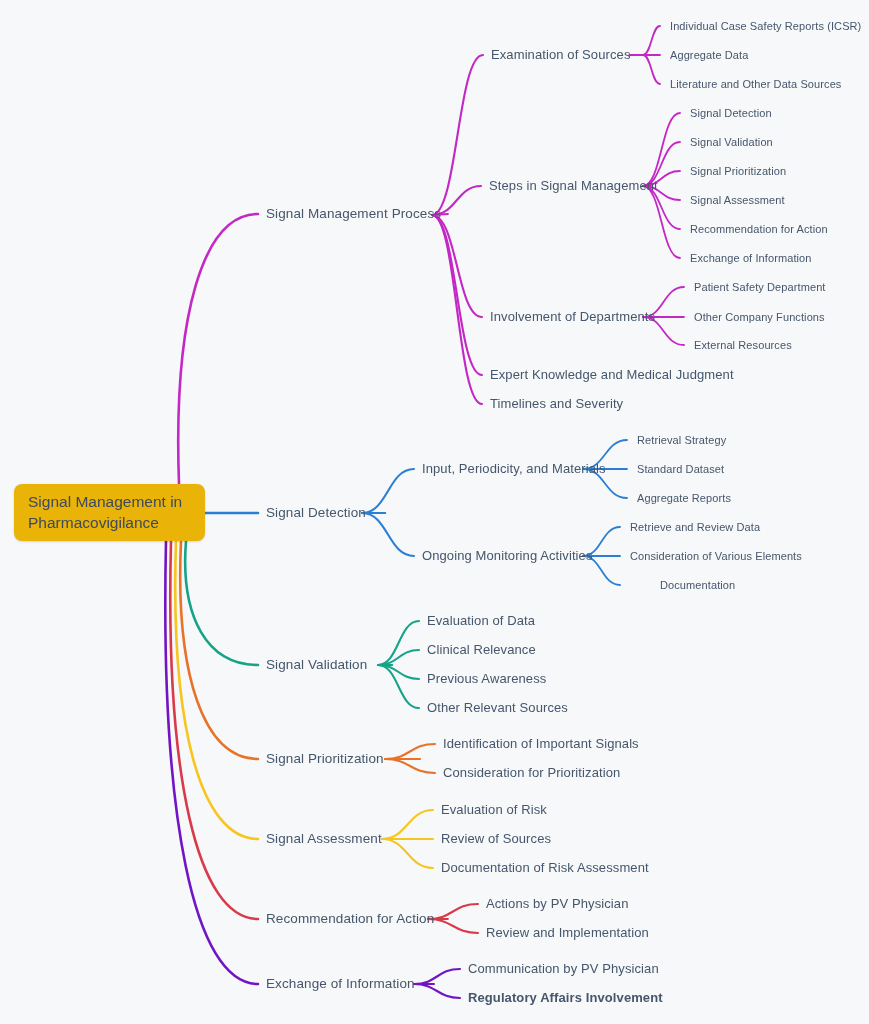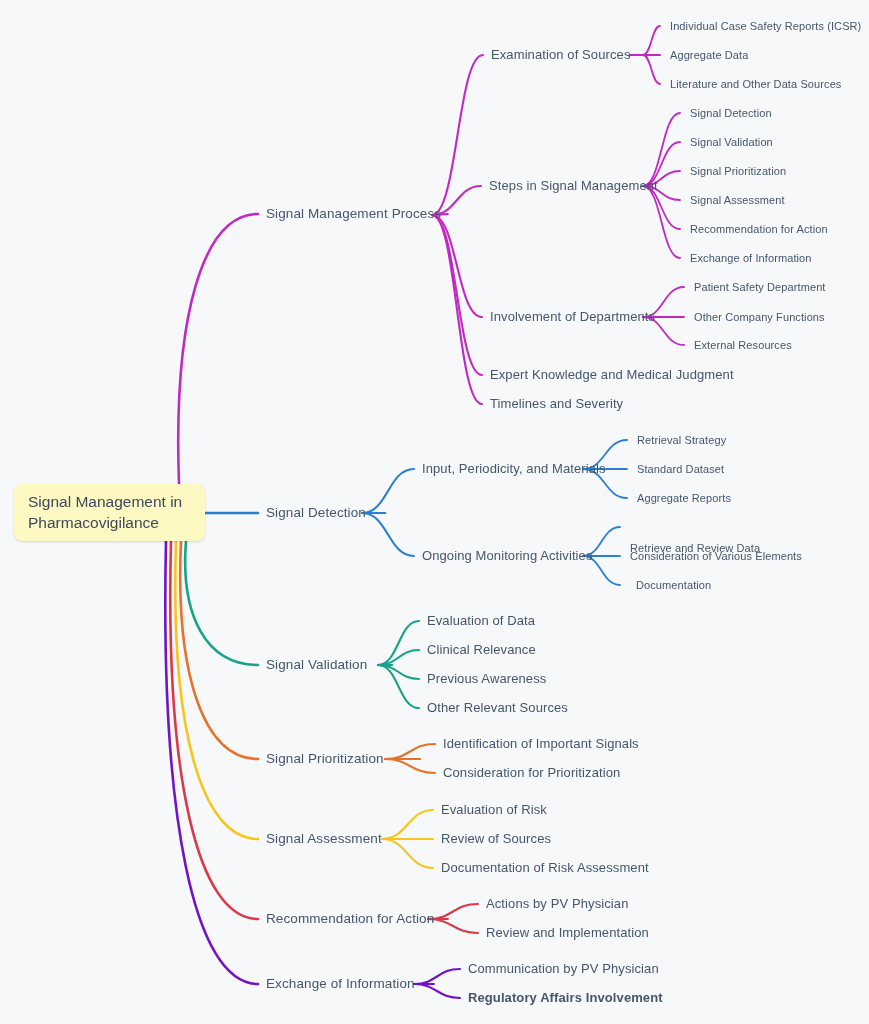--- a/index.html
+++ b/index.html
@@ -19,21 +19,21 @@
     white-space:nowrap;
     line-height:1.1;
     transform:translateY(-50%);
     letter-spacing:0.1px;
   }
   .lvl1{font-size:13.5px;}
   .lvl2{font-size:13px;}
   .lvl3{font-size:11px;}
   .root-box{
     position:absolute;
-    background:#fef9c3;
+    background:#eab308;
     border-radius:8px;
     box-shadow:0 1px 3px rgba(16,24,40,0.10), 0 1px 1px rgba(16,24,40,0.05);
     display:flex;align-items:center;
     padding:10px 14px;
     box-sizing:border-box;
   }
   .root-text{
     font-size:15.5px;
     color:#3c4a5c;
     line-height:1.35;
@@ -125,23 +125,23 @@
       <div class="node-label lvl3" style="left: 694px; top: 317px;">Other Company Functions</div>
       <div class="node-label lvl3" style="left: 694px; top: 345px;">External Resources</div>
       <div class="node-label lvl2" style="left: 490px; top: 375px;">Expert Knowledge and Medical Judgment</div>
       <div class="node-label lvl2" style="left: 490px; top: 404px;">Timelines and Severity</div>
       <div class="node-label lvl1" style="left: 266px; top: 513px;">Signal Detection</div>
       <div class="node-label lvl2" style="left: 422px; top: 469px;">Input, Periodicity, and Materials</div>
       <div class="node-label lvl3" style="left: 637px; top: 440px;">Retrieval Strategy</div>
       <div class="node-label lvl3" style="left: 637px; top: 469px;">Standard Dataset</div>
       <div class="node-label lvl3" style="left: 637px; top: 498px;">Aggregate Reports</div>
       <div class="node-label lvl2" style="left: 422px; top: 556px;">Ongoing Monitoring Activities</div>
-      <div class="node-label lvl3" style="left: 630px; top: 548px;">Retrieve and Review Data</div>
+      <div class="node-label lvl3" style="left: 630px; top: 527px;">Retrieve and Review Data</div>
       <div class="node-label lvl3" style="left: 630px; top: 556px;">Consideration of Various Elements</div>
-      <div class="node-label lvl3" style="left: 636px; top: 585px;">Documentation</div>
+      <div class="node-label lvl3" style="left: 660px; top: 585px;">Documentation</div>
       <div class="node-label lvl1" style="left: 266px; top: 665px;">Signal Validation</div>
       <div class="node-label lvl2" style="left: 427px; top: 621px;">Evaluation of Data</div>
       <div class="node-label lvl2" style="left: 427px; top: 650px;">Clinical Relevance</div>
       <div class="node-label lvl2" style="left: 427px; top: 679px;">Previous Awareness</div>
       <div class="node-label lvl2" style="left: 427px; top: 708px;">Other Relevant Sources</div>
       <div class="node-label lvl1" style="left: 266px; top: 759px;">Signal Prioritization</div>
       <div class="node-label lvl2" style="left: 443px; top: 744px;">Identification of Important Signals</div>
       <div class="node-label lvl2" style="left: 443px; top: 773px;">Consideration for Prioritization</div>
       <div class="node-label lvl1" style="left: 266px; top: 839px;">Signal Assessment</div>
       <div class="node-label lvl2" style="left: 441px; top: 810px;">Evaluation of Risk</div>

